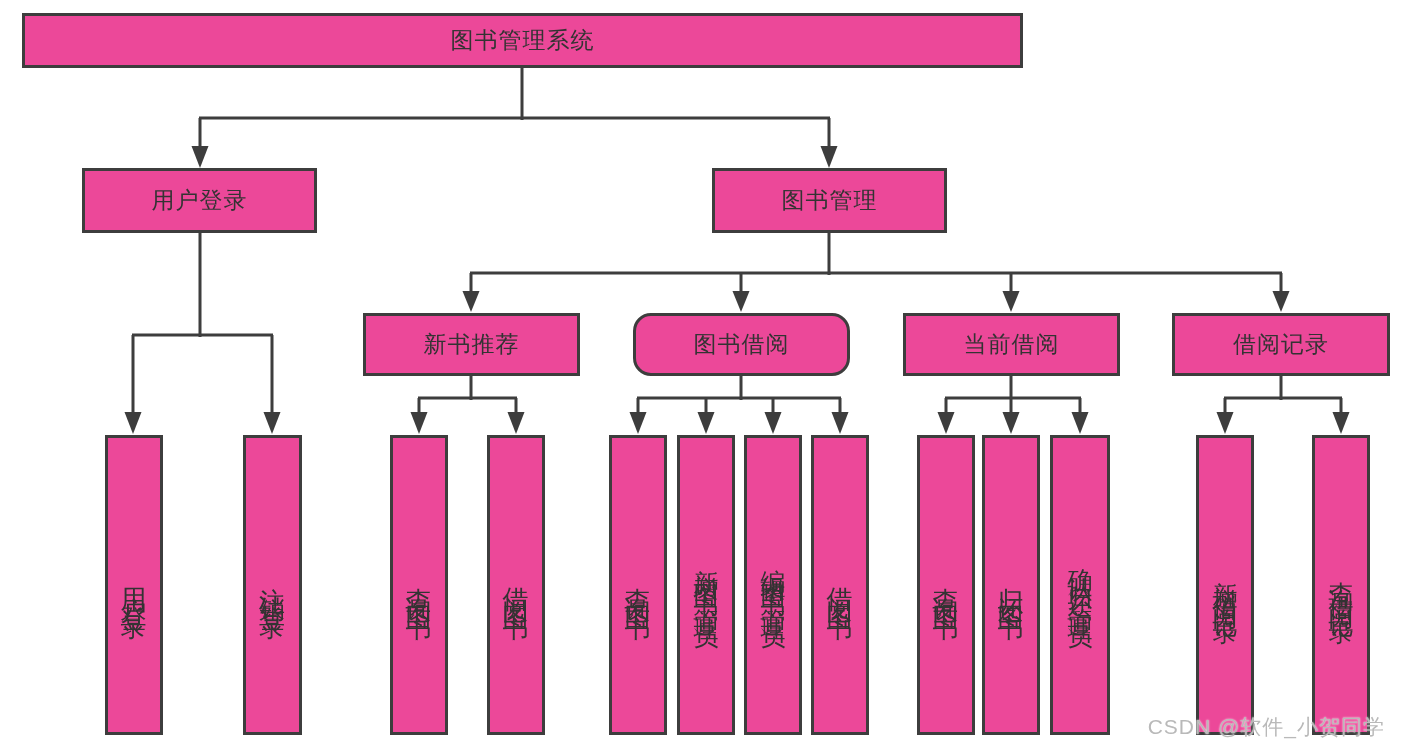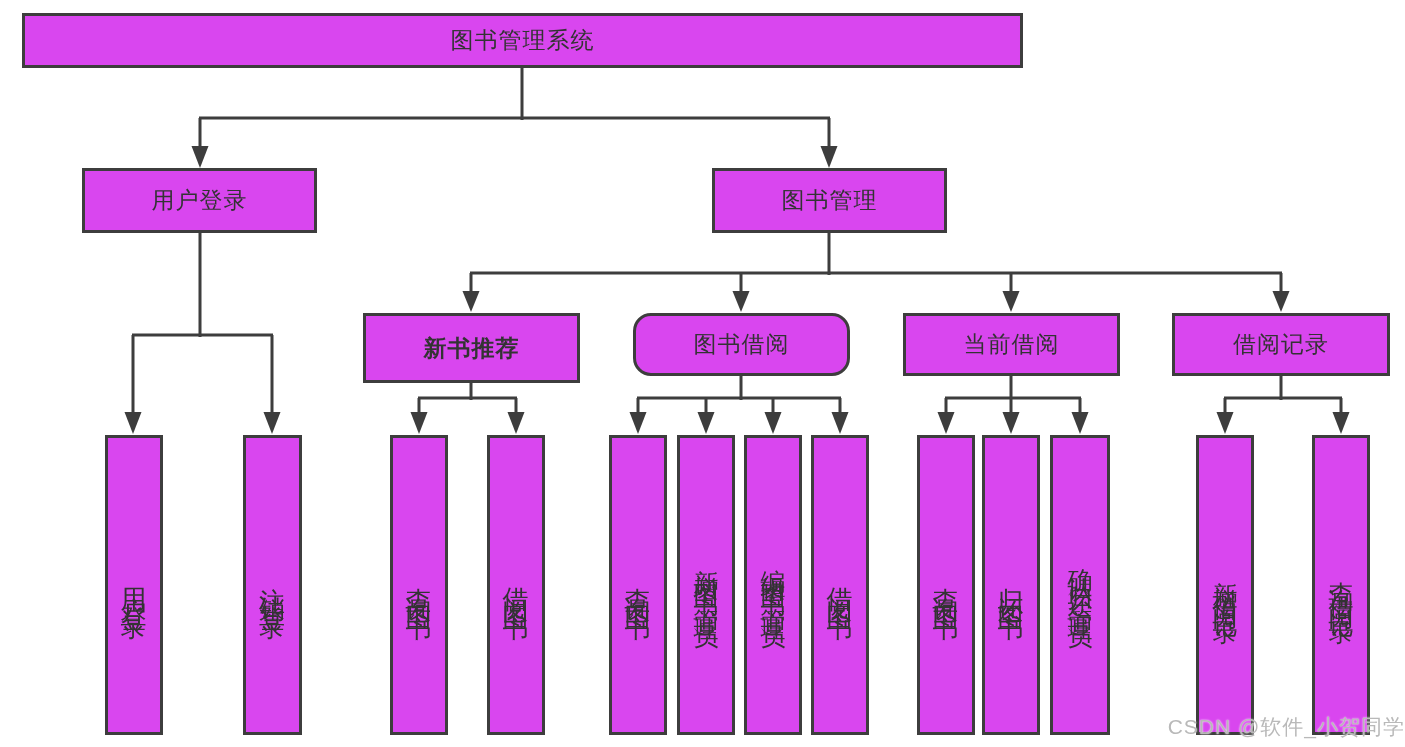--- a/index.html
+++ b/index.html
@@ -7,21 +7,21 @@
     width:1405px;height:747px;
     background:#ffffff;
     font-family:"Liberation Sans","DejaVu Sans",sans-serif;
     position:relative;
     overflow:hidden;
   }
   .stage{position:absolute;left:0;top:0;width:1405px;height:747px;}
   svg.connectors{position:absolute;left:0;top:0;width:1405px;height:747px;z-index:1;}
   .box{
     position:absolute;
-    background:#d946ef;
+    background:#ec4899;
     border:3px solid #3d3d3d;
     box-sizing:border-box;
     display:flex;align-items:center;justify-content:center;
     z-index:2;
     color:#333333;
   }
   .hbox span{
     font-size:23px;
     letter-spacing:1px;
     white-space:nowrap;
@@ -33,21 +33,21 @@
     letter-spacing:9px;
     line-height:1;
     white-space:nowrap;
   }
   .vbox.long span{
     font-size:25px;
     letter-spacing:8px;
   }
   .watermark{
     position:absolute;
-    right:0;bottom:6px;
+    right:20px;bottom:6px;
     font-size:21px;
     color:#b9b9b9;
     text-shadow:0 0 2px #ffffff;
     z-index:3;
     letter-spacing:1px;
   }
 </style>
 </head>
 <body>
 
@@ -97,21 +97,21 @@
     <span>图书管理系统</span>
   </div>
 
   <div class="box hbox" style="left:82px;top:168px;width:235px;height:65px;">
     <span>用户登录</span>
   </div>
   <div class="box hbox" style="left:712px;top:168px;width:235px;height:65px;">
     <span>图书管理</span>
   </div>
 
-  <div class="box hbox" style="left:363px;top:313px;width:217px;height:70px;font-weight:bold;">
+  <div class="box hbox" style="left:363px;top:313px;width:217px;height:63px;">
     <span>新书推荐</span>
   </div>
   <div class="box hbox" style="left:633px;top:313px;width:217px;height:63px;border-radius:18px;">
     <span>图书借阅</span>
   </div>
   <div class="box hbox" style="left:903px;top:313px;width:217px;height:63px;font-family:Liberation Serif, serif;">
     <span>当前借阅</span>
   </div>
   <div class="box hbox" style="left:1172px;top:313px;width:218px;height:63px;">
     <span>借阅记录</span>

